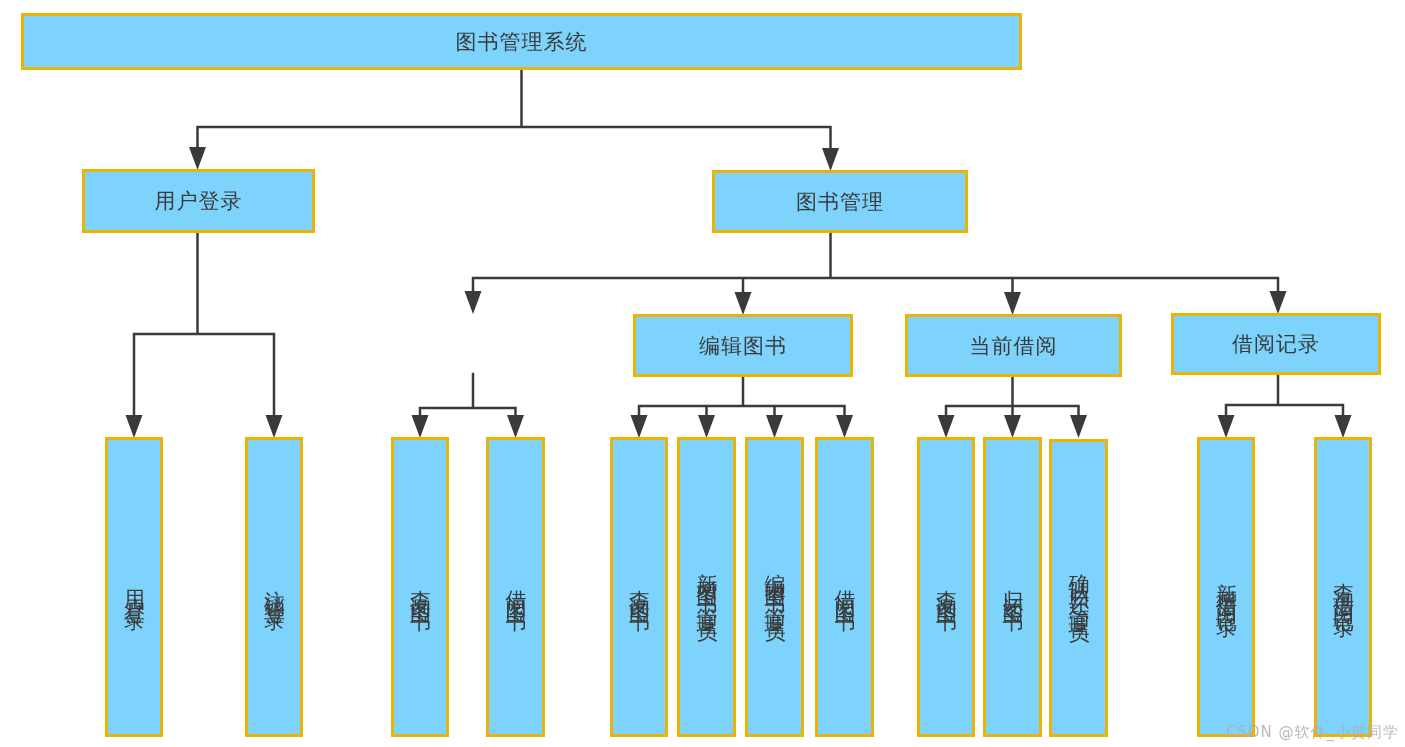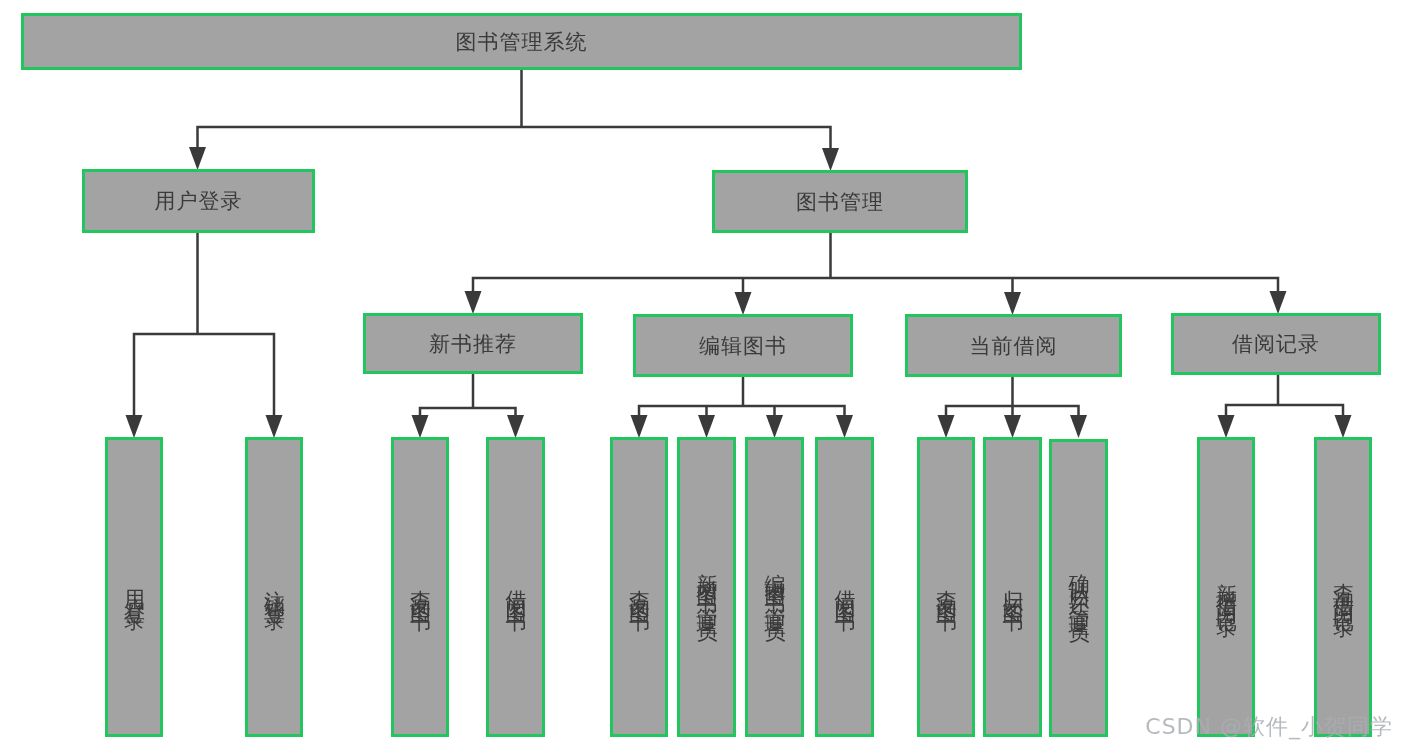--- a/index.html
+++ b/index.html
@@ -7,40 +7,40 @@
     position:relative;
     width:1405px;height:747px;
     background:#ffffff;
     font-family:"DejaVu Sans",sans-serif;
     overflow:hidden;
   }
   .connectors{position:absolute;left:0;top:0;width:1405px;height:747px;}
   .node{
     position:absolute;
     box-sizing:border-box;
-    border:3px solid #22c55e;
-    background:#a3a3a3;
+    border:3px solid #eab308;
+    background:#7dd3fc;
     display:flex;
     align-items:center;
     justify-content:center;
     color:#3a3a3a;
   }
   .h-node{font-size:21px;letter-spacing:1px;}
   .v-node span{
     writing-mode:vertical-rl;
     font-size:21px;
     letter-spacing:7px;
     line-height:1;
     color:#3a3a3a;
   }
   .watermark{
     position:absolute;
-    right:12px;
+    right:6px;
     bottom:5px;
-    font-size:22px;
+    font-size:15px;
     color:#a9aeb4;
     opacity:.85;
     letter-spacing:1px;
     white-space:nowrap;
   }
 </style>
 </head>
 <body>
 
 <div class="canvas">
@@ -101,21 +101,20 @@
       <polygon points="1217.5,415 1234.5,415 1226,438"></polygon>
       <polygon points="1334.5,415 1351.5,415 1343,438"></polygon>
     </g>
   </svg>
 
   <div class="node h-node" style="left:21px;top:13px;width:1001px;height:57px">图书管理系统</div>
 
   <div class="node h-node" style="left:82px;top:169px;width:233px;height:64px">用户登录</div>
   <div class="node h-node" style="left:712px;top:170px;width:256px;height:63px">图书管理</div>
 
-  <div class="node h-node" style="left:363px;top:313px;width:220px;height:61px">新书推荐</div>
   <div class="node h-node" style="left:633px;top:314px;width:220px;height:63px">编辑图书</div>
   <div class="node h-node" style="left:1171px;top:313px;width:210px;height:62px">借阅记录</div>
   <div class="node h-node" style="left:905px;top:314px;width:217px;height:63px">当前借阅</div>
 
   <div class="node v-node" style="left:105px;top:437px;width:58px;height:300px">
     <span>用户登录</span>
   </div>
   <div class="node v-node" style="left:245px;top:437px;width:58px;height:300px">
     <span>注销登录</span>
   </div>

